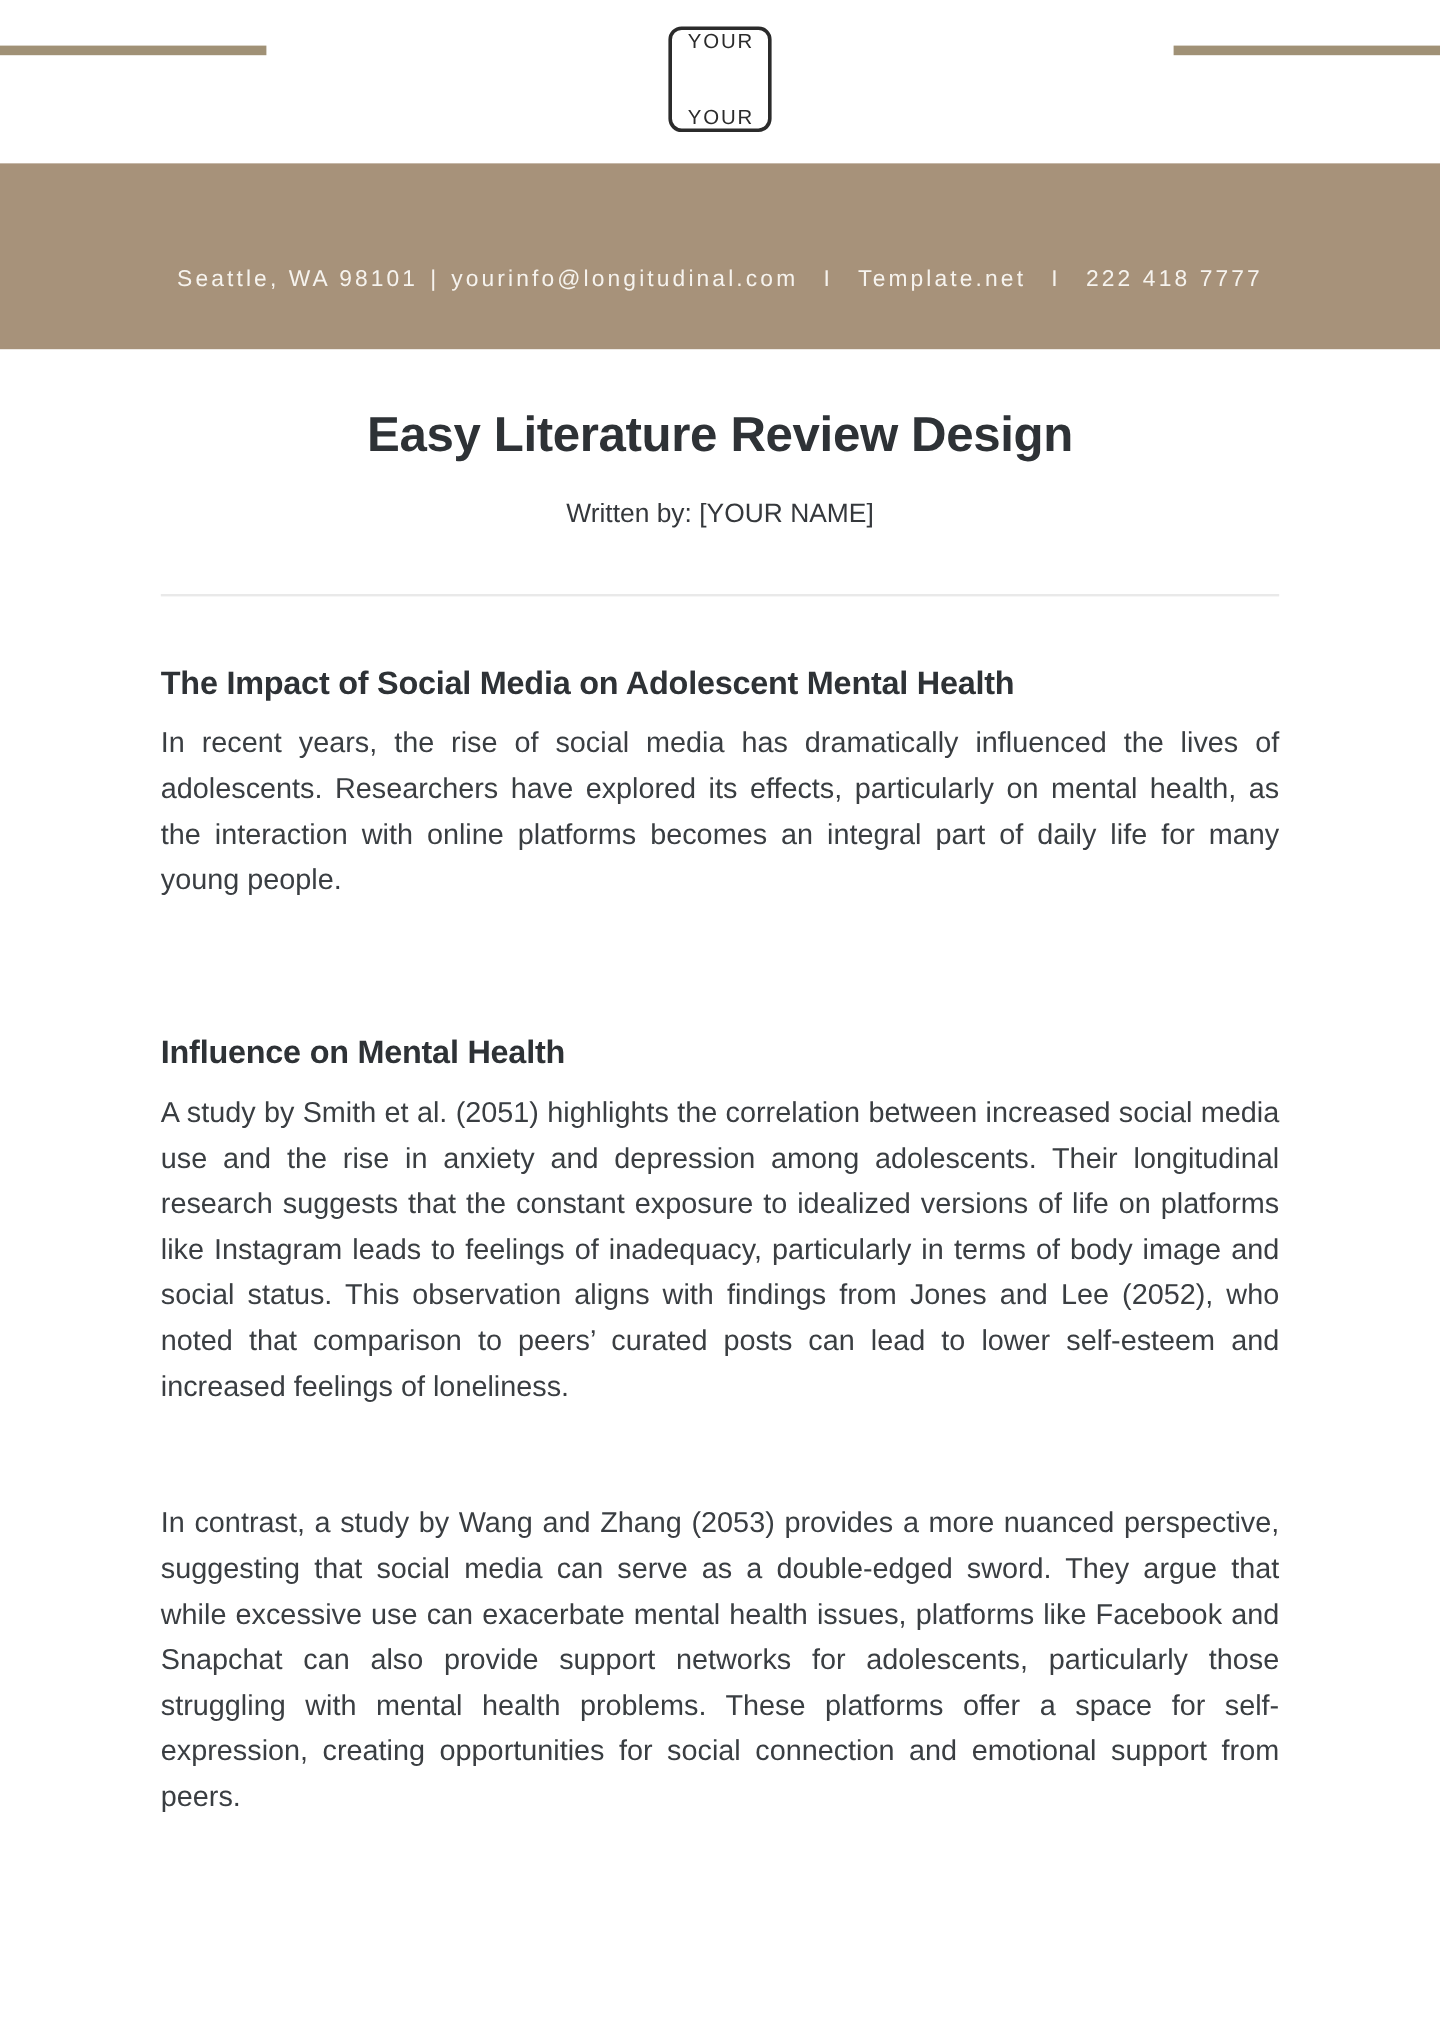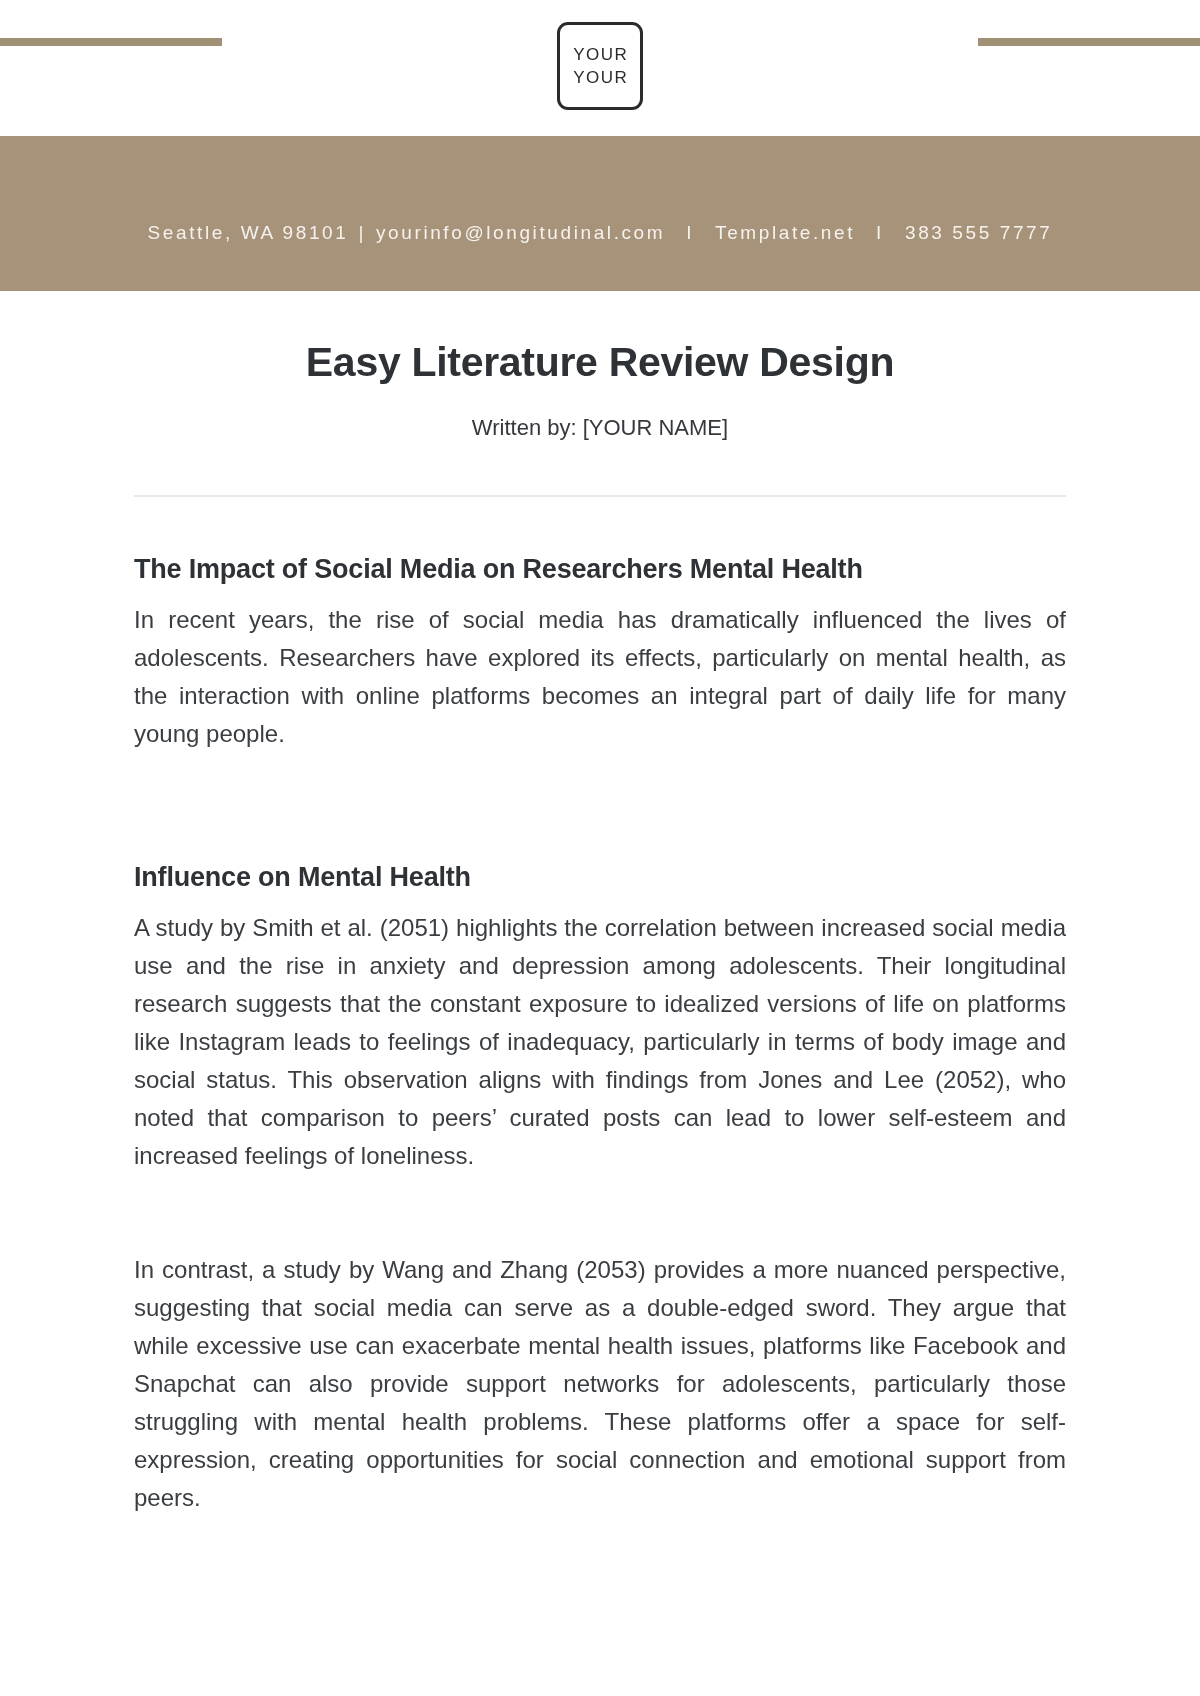--- a/index.html
+++ b/index.html
@@ -18,21 +18,21 @@
     position: absolute; top: 38px; height: 8px; width: 222px;
     background: #a09176;
   }
   .bar-left { left: 0; }
   .bar-right { right: 0; }
   .logo-box {
     position: absolute; top: 22px; left: 50%; transform: translateX(-50%);
     width: 86px; height: 88px;
     border: 3px solid #2b2b2b; border-radius: 11px;
     background: #fff;
-    display: flex; flex-direction: column; align-items: center; justify-content: center;
+    display: flex; flex-direction: column; align-items: center; justify-content: space-between;
     gap: 3px;
   }
   .logo-box span {
     display: block;
     font-size: 17px; line-height: 1.12; letter-spacing: 1.5px;
     color: #2b2b2b; text-indent: 1.5px;
   }
 
   
   .banner {
@@ -84,31 +84,31 @@
     <div class="bar bar-left"></div>
     <div class="bar bar-right"></div>
     <div class="logo-box">
       <span>YOUR</span>
       <span>YOUR</span>
     </div>
   </header>
 
   <div class="banner">
     <div class="contact-line">
-      <span>Seattle, WA 98101</span><span class="sep sep-pipe">|</span><span>yourinfo@longitudinal.com</span><span class="sep sep-wide">I</span><span>Template.net</span><span class="sep sep-wide">I</span><span>383 555 7777</span>
+      <span>Seattle, WA 98101</span><span class="sep sep-pipe">|</span><span>yourinfo@longitudinal.com</span><span class="sep sep-wide">I</span><span>Template.net</span><span class="sep sep-wide">I</span><span>222 418 7777</span>
     </div>
   </div>
 
   <main class="content">
     <h1 class="title">Easy Literature Review Design</h1>
     <p class="byline">Written by: [YOUR NAME]</p>
     <hr class="divider">
 
     <section class="section-impact">
-      <h2 class="section-heading">The Impact of Social Media on Researchers Mental Health</h2>
+      <h2 class="section-heading">The Impact of Social Media on Adolescent Mental Health</h2>
       <p class="body-para">In recent years, the rise of social media has dramatically influenced the lives of adolescents. Researchers have explored its effects, particularly on mental health, as the interaction with online platforms becomes an integral part of daily life for many young people.</p>
     </section>
 
     <section class="section-influence">
       <h2 class="section-heading">Influence on Mental Health</h2>
       <p class="body-para">A study by Smith et al. (2051) highlights the correlation between increased social media use and the rise in anxiety and depression among adolescents. Their longitudinal research suggests that the constant exposure to idealized versions of life on platforms like Instagram leads to feelings of inadequacy, particularly in terms of body image and social status. This observation aligns with findings from Jones and Lee (2052), who noted that comparison to peers’ curated posts can lead to lower self-esteem and increased feelings of loneliness.</p>
       <p class="body-para">In contrast, a study by Wang and Zhang (2053) provides a more nuanced perspective, suggesting that social media can serve as a double-edged sword. They argue that while excessive use can exacerbate mental health issues, platforms like Facebook and Snapchat can also provide support networks for adolescents, particularly those struggling with mental health problems. These platforms offer a space for self-expression, creating opportunities for social connection and emotional support from peers.</p>
     </section>
   </main>
 

